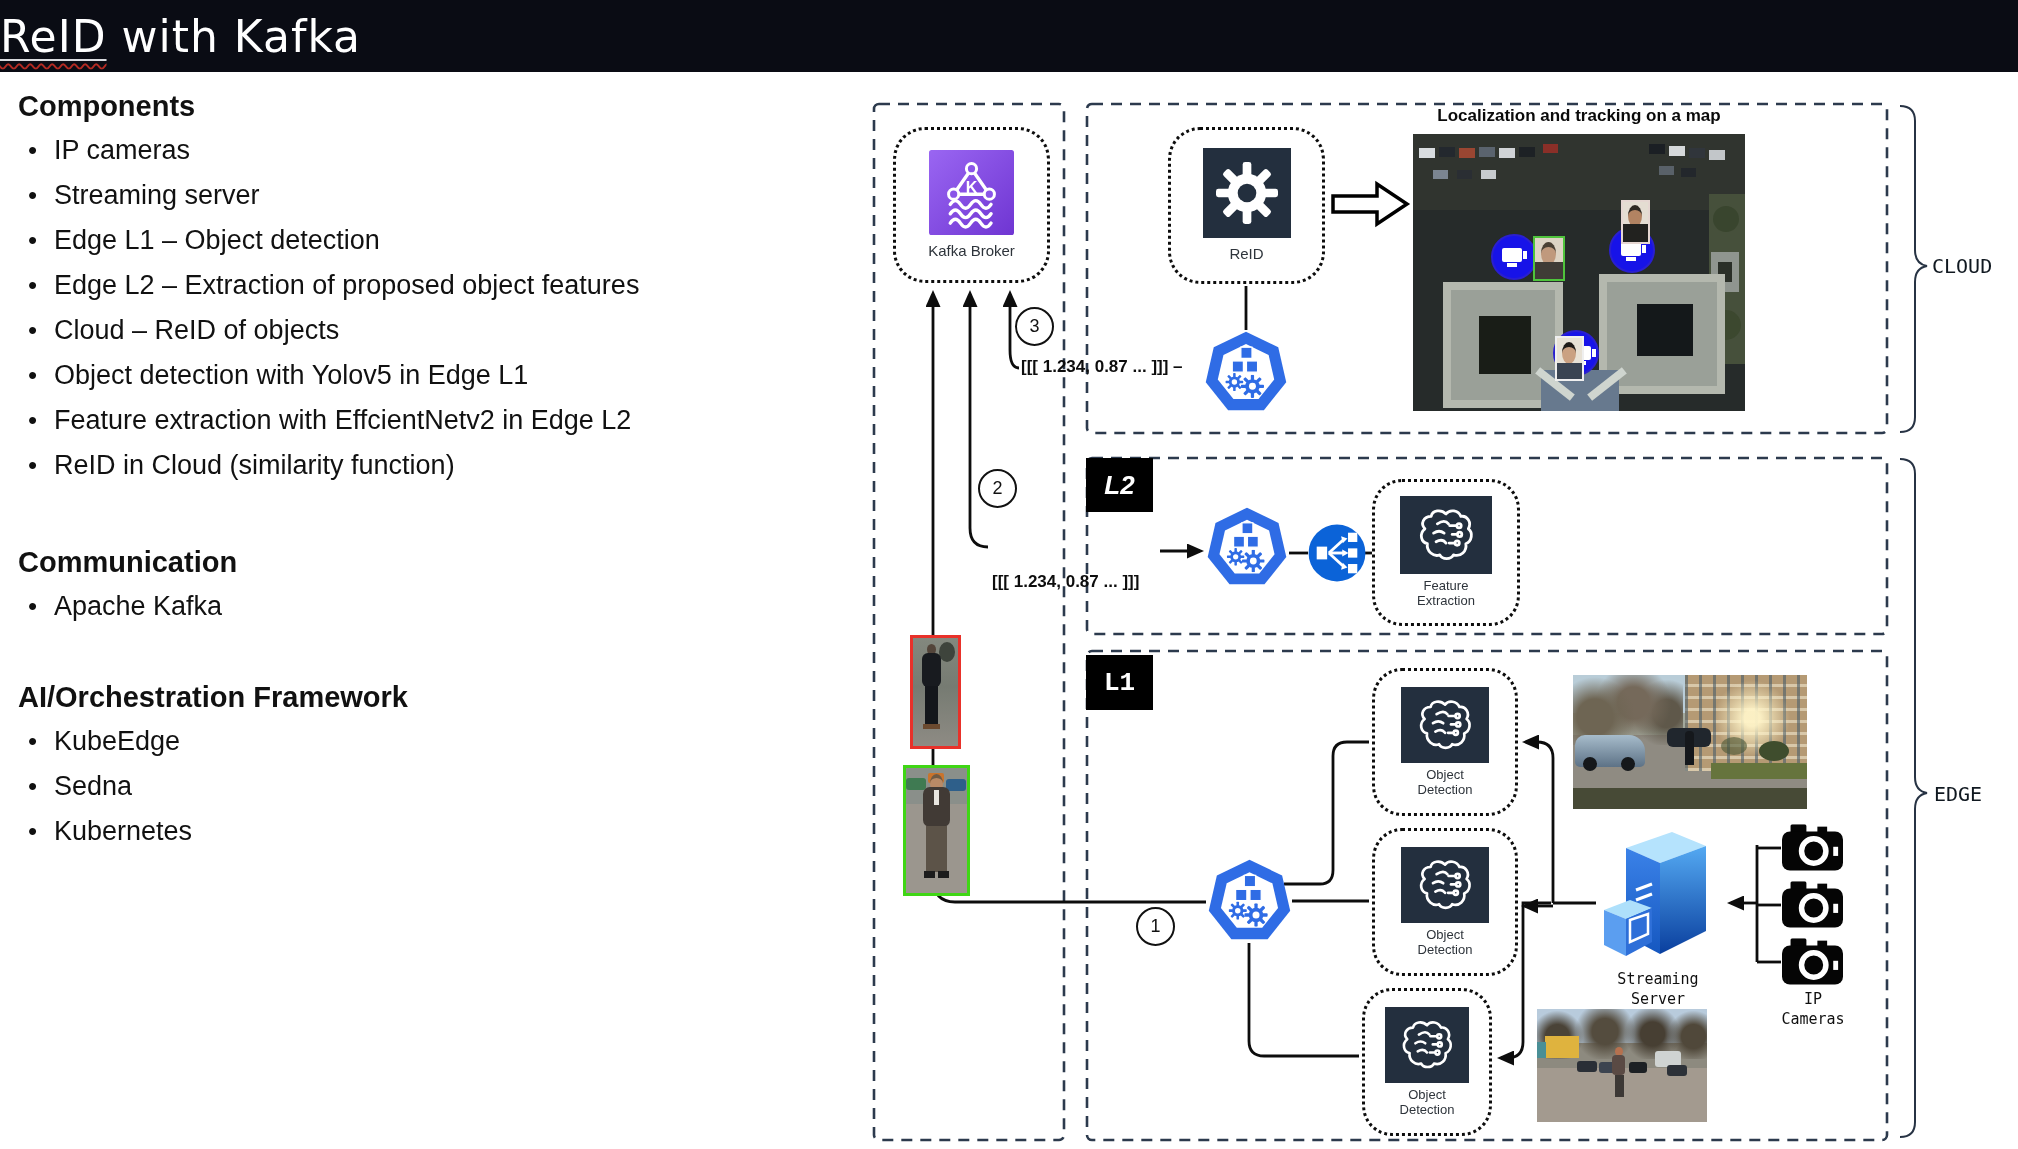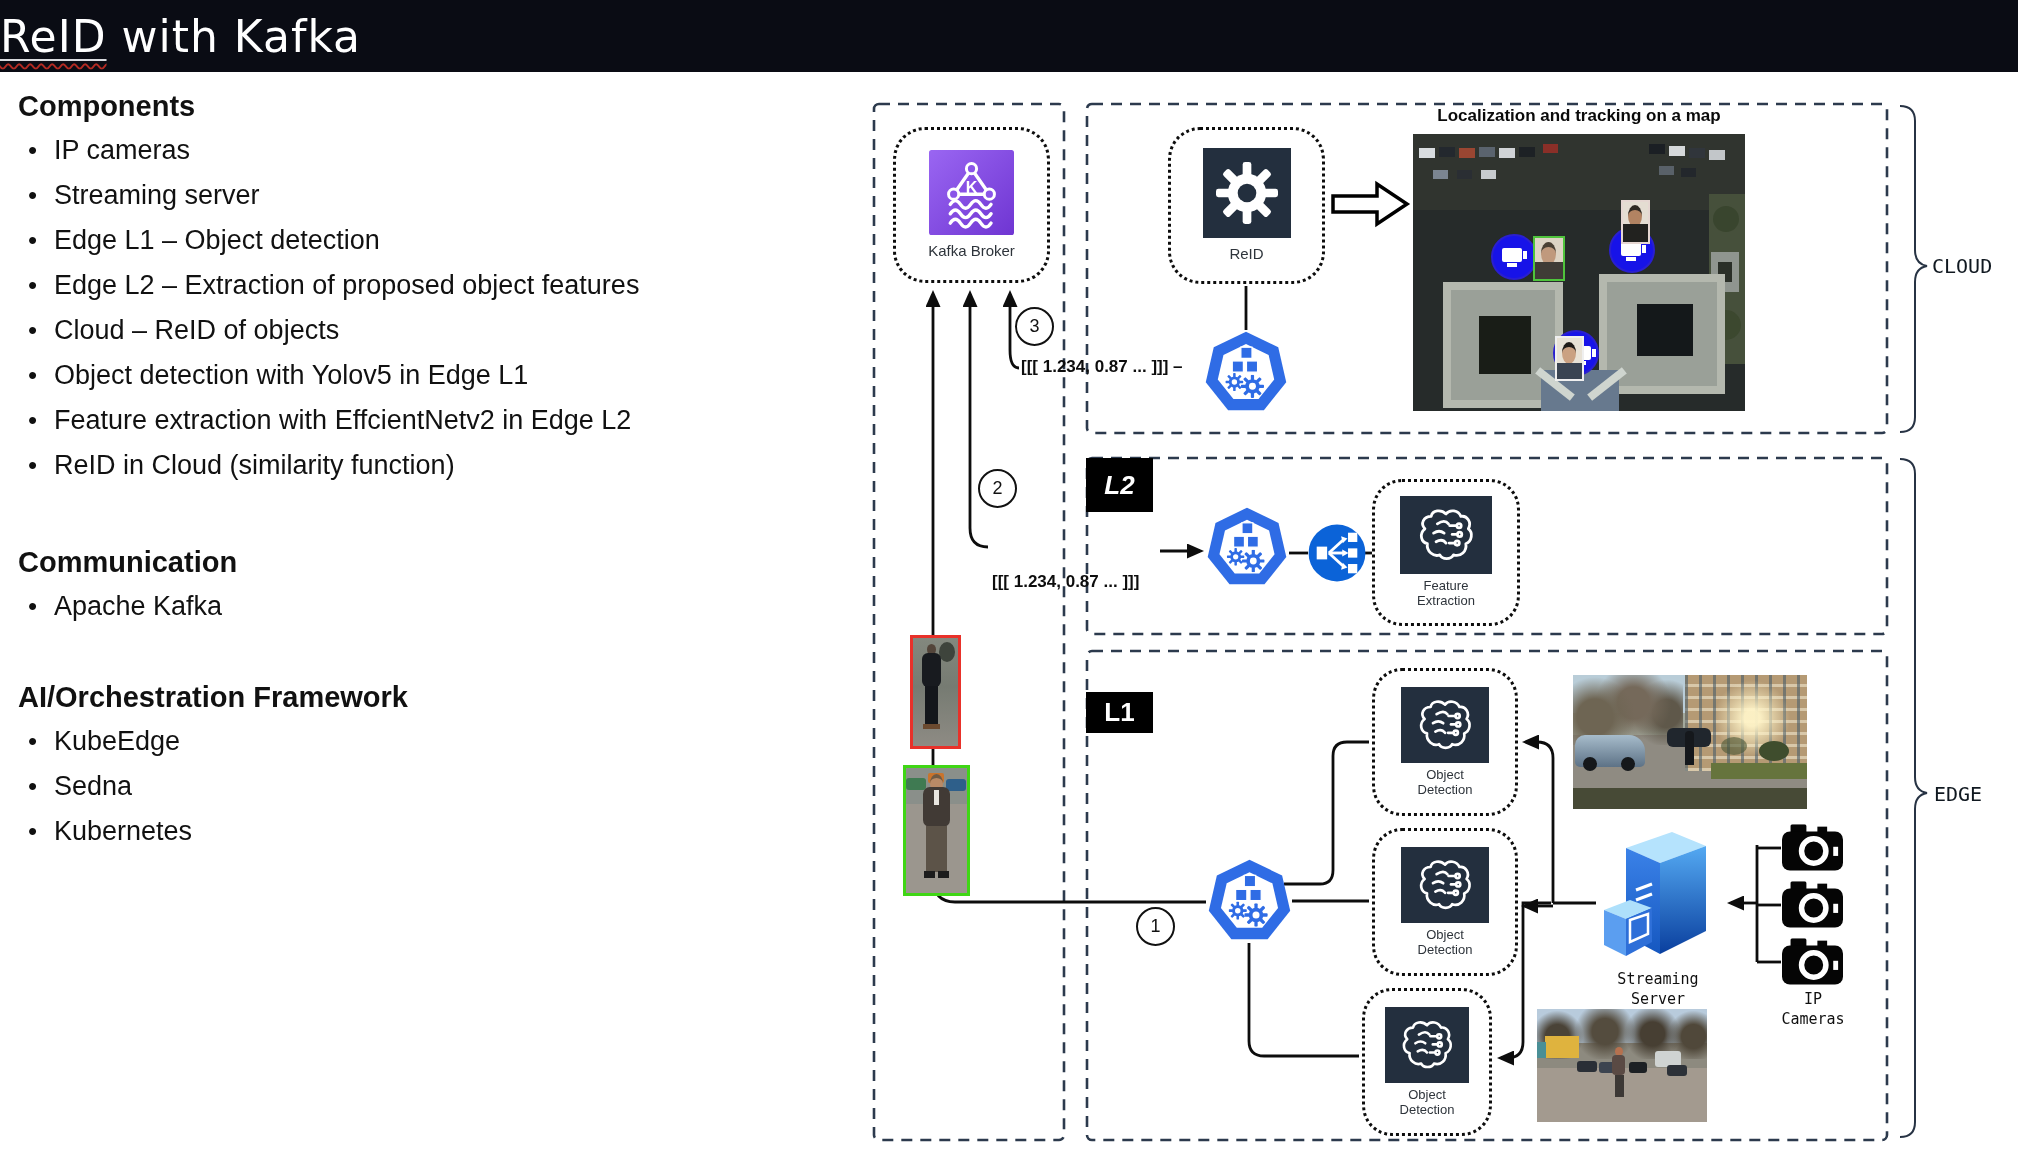--- a/index.html
+++ b/index.html
@@ -275,21 +275,21 @@
     </svg>
   <svg class="abs" style="left:1206px;top:858px" width="87" height="87">
       <use href="#sym-sedna"></use>
     </svg>
 
   <svg class="abs" style="left:1308px;top:524px" width="58" height="58">
       <use href="#sym-lb"></use>
     </svg>
 
   <div class="zone-tag" style="left:1086px;top:458px;width:67px;height:54px;font-style:italic;">L2</div>
-  <div class="zone-tag" style="left:1086px;top:692px;width:67px;height:41px;">L1</div>
+  <div class="zone-tag" style="left:1086px;top:655px;width:67px;height:55px;font-family:Liberation Mono, monospace;">L1</div>
 
   <div class="step-circle" style="left:1136px;top:907px;">1</div>
   <div class="step-circle" style="left:978px;top:469px;">2</div>
   <div class="step-circle" style="left:1015px;top:307px;">3</div>
 
   <div class="vec-text" style="left:1021px;top:357px;">[[[ 1.234, 0.87 ...  ]]] –</div>
   <div class="vec-text" style="left:992px;top:540px;margin-top:32px;">[[[ 1.234, 0.87 ...  ]]]</div>
 
   <div class="map-title" style="left:1411px;top:106px;width:336px;">Localization and tracking on a map</div>
   <div class="photo" style="left:1413px;top:134px;width:332px;height:277px;background:#262b2a;">

